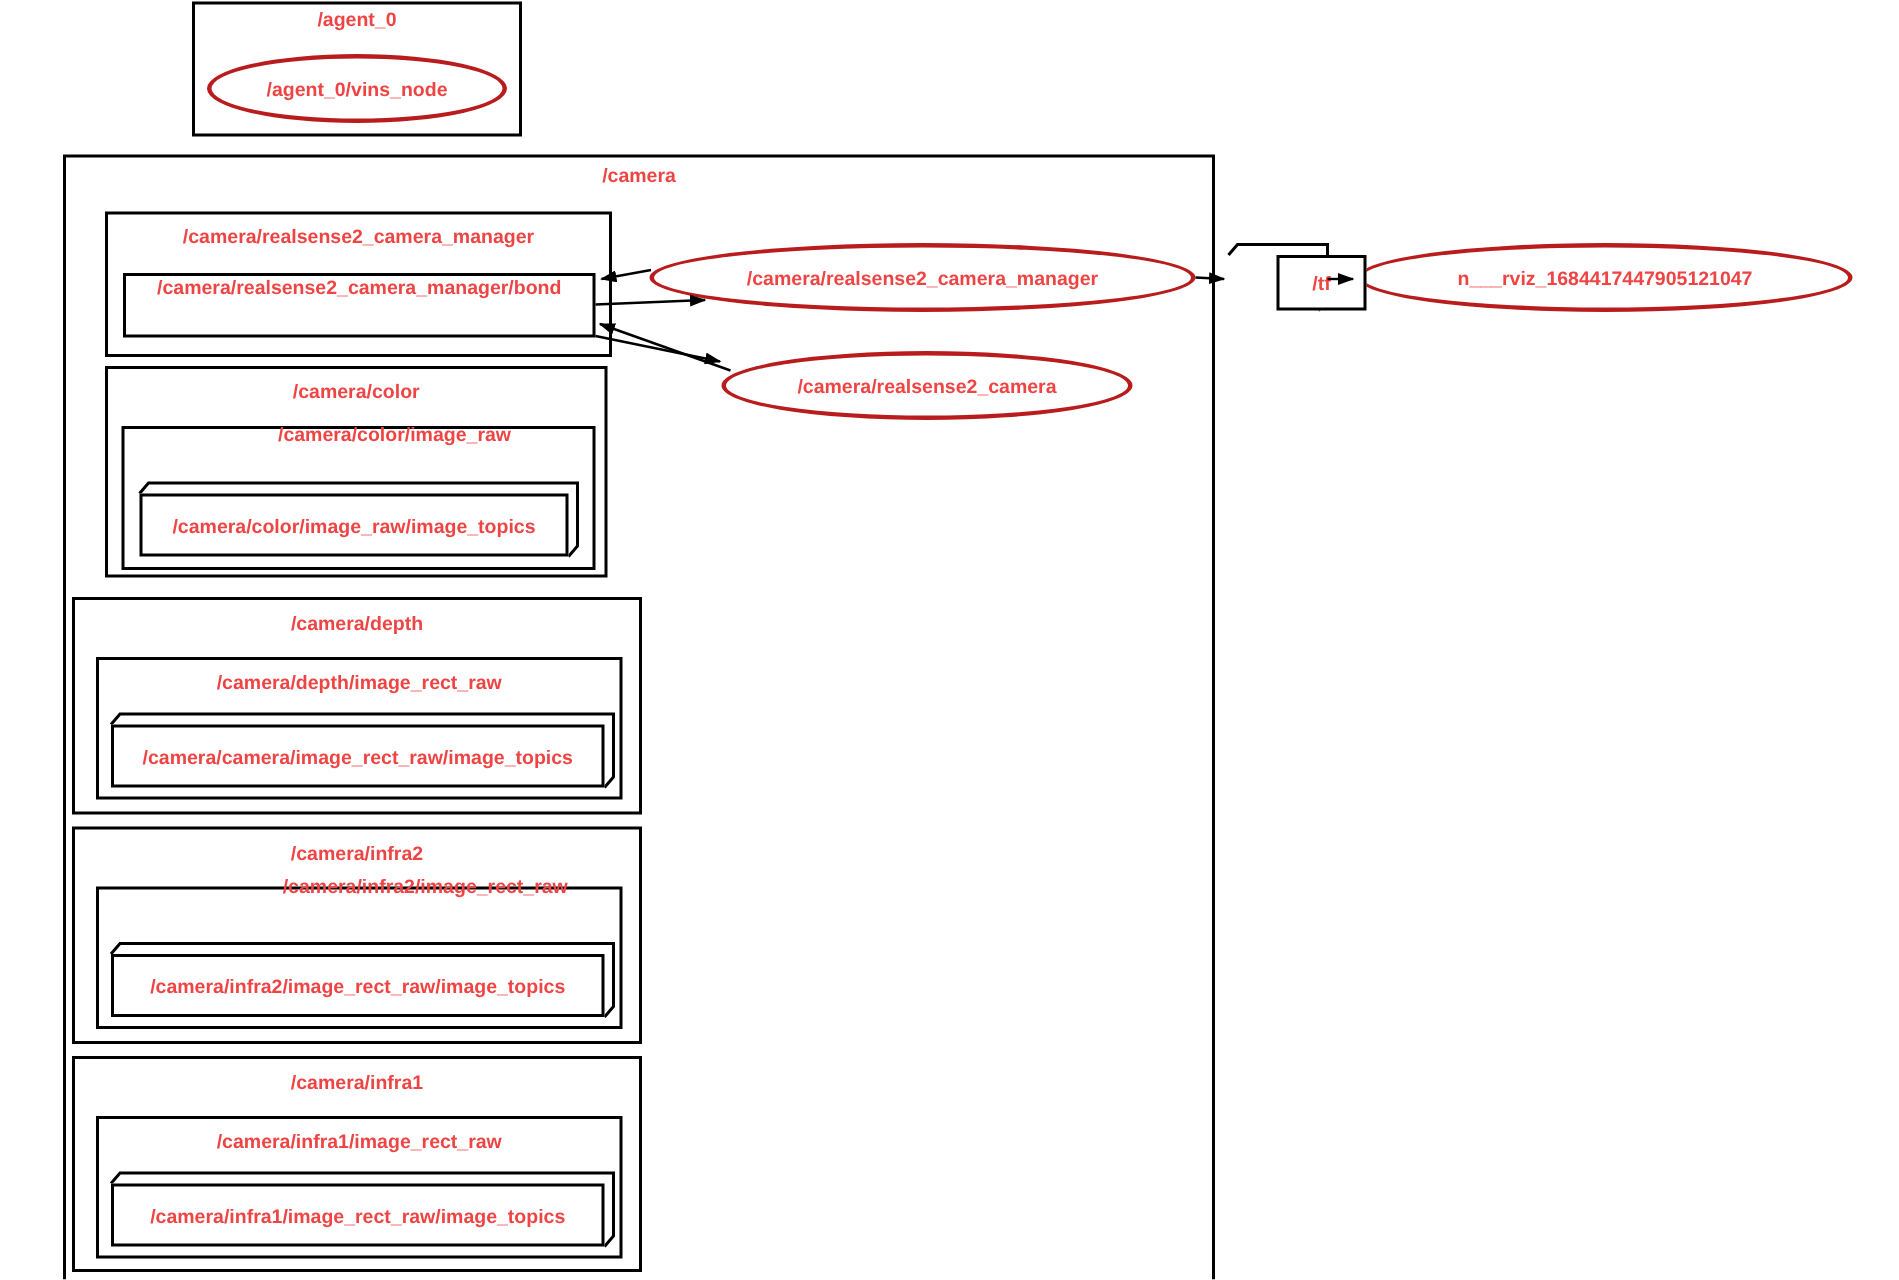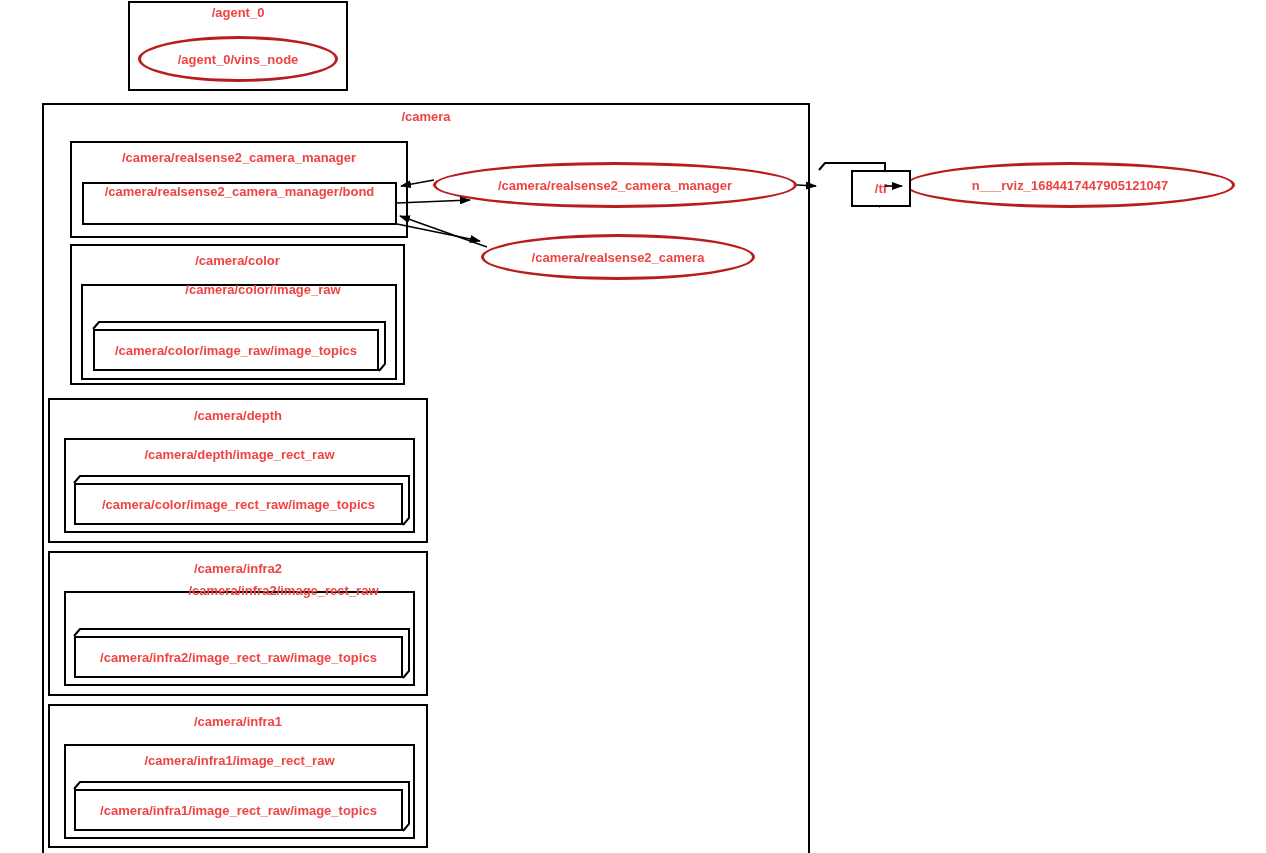--- a/index.html
+++ b/index.html
@@ -67,21 +67,21 @@
   <div class="cluster-label" style="left:81px;top:282px;width:316px;margin-left:24px;">/camera/color/image_raw</div>
   <div class="box3d-front" style="left:93px;top:329px;width:286px;height:42px;">
     <span>/camera/color/image_raw/image_topics</span>
   </div>
 
   <div class="cluster" style="left:48px;top:398px;width:380px;height:145px;"></div>
   <div class="cluster-label" style="left:48px;top:408px;width:380px;">/camera/depth</div>
   <div class="cluster" style="left:64px;top:438px;width:351px;height:95px;"></div>
   <div class="cluster-label" style="left:64px;top:447px;width:351px;">/camera/depth/image_rect_raw</div>
   <div class="box3d-front" style="left:74px;top:483px;width:329px;height:42px;">
-    <span>/camera/color/image_rect_raw/image_topics</span>
+    <span>/camera/camera/image_rect_raw/image_topics</span>
   </div>
 
   <div class="cluster" style="left:48px;top:551px;width:380px;height:145px;"></div>
   <div class="cluster-label" style="left:48px;top:561px;width:380px;">/camera/infra2</div>
   <div class="cluster" style="left:64px;top:591px;width:351px;height:95px;"></div>
   <div class="cluster-label" style="left:64px;top:583px;width:351px;padding-left:44px;">/camera/infra2/image_rect_raw</div>
   <div class="box3d-front" style="left:74px;top:636px;width:329px;height:42px;">
     <span>/camera/infra2/image_rect_raw/image_topics</span>
   </div>
 

